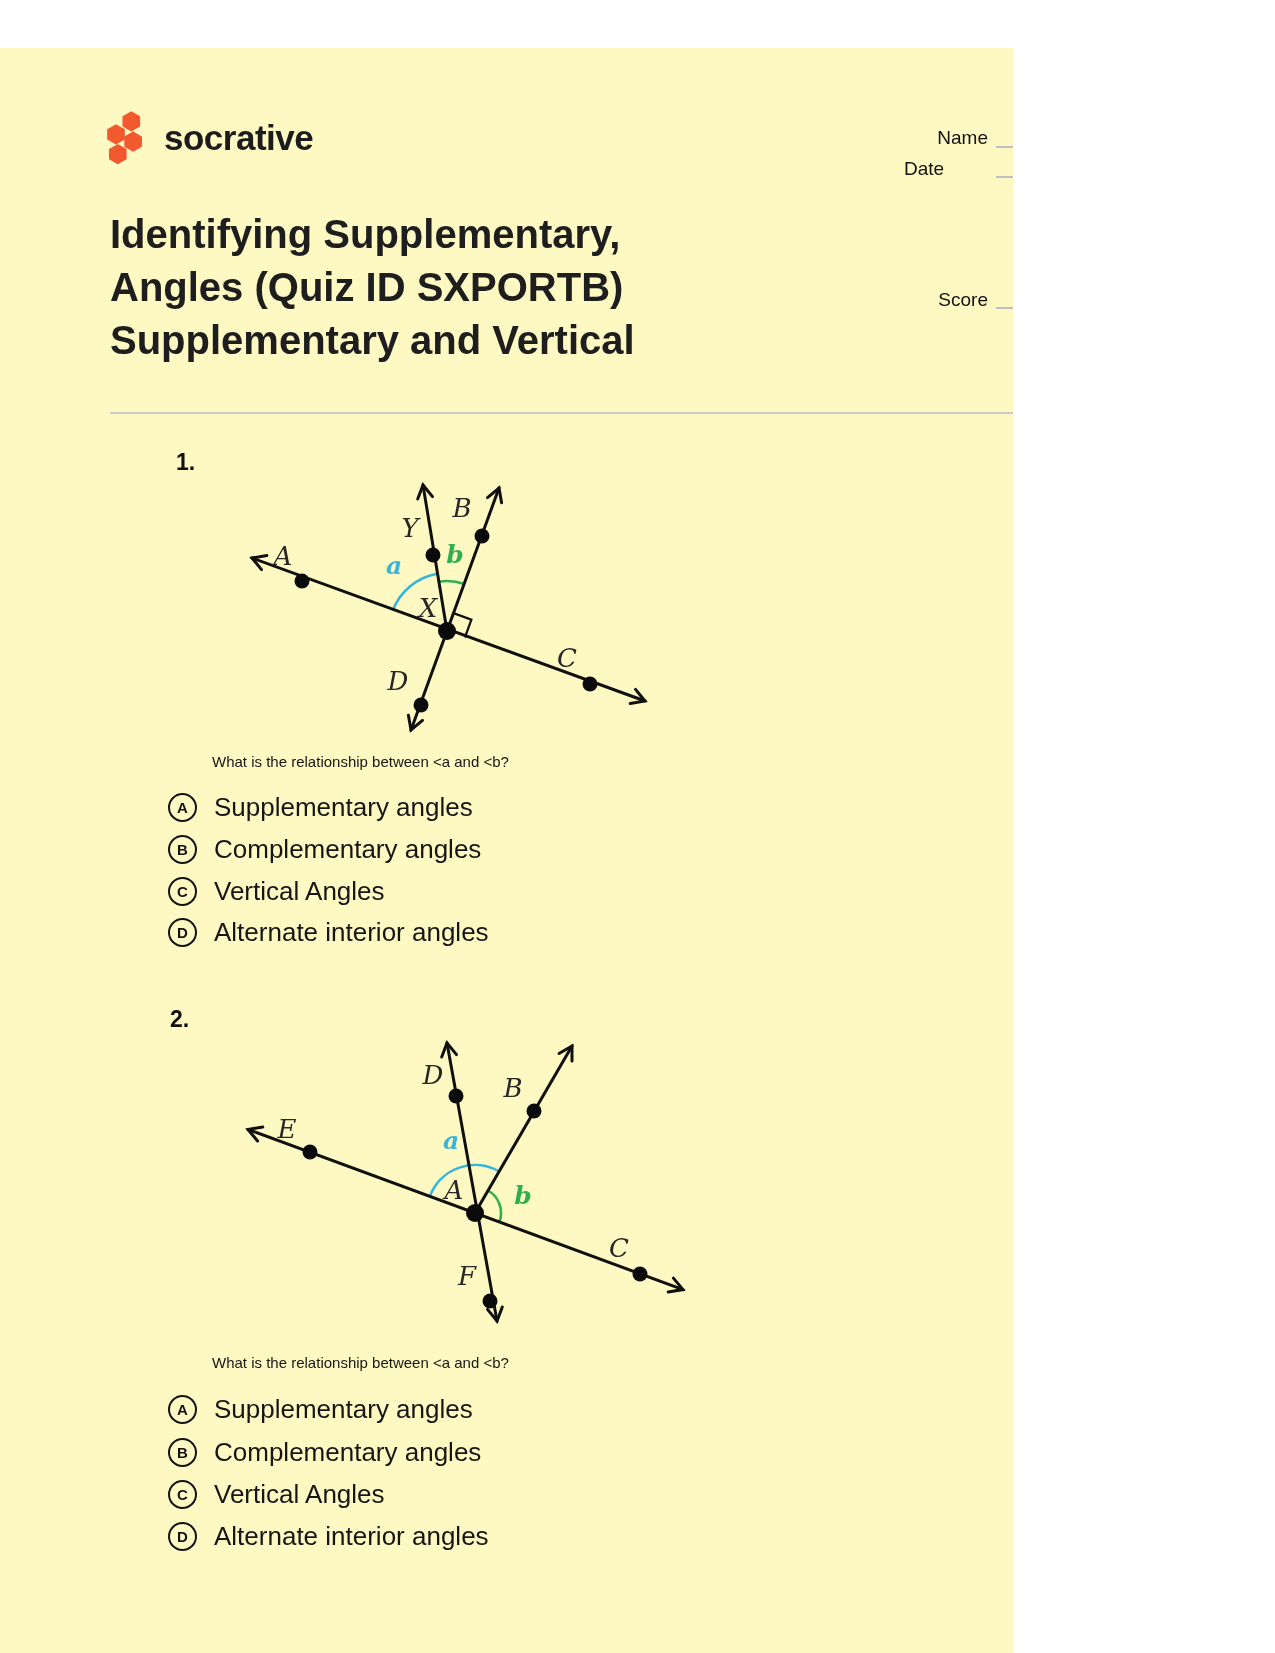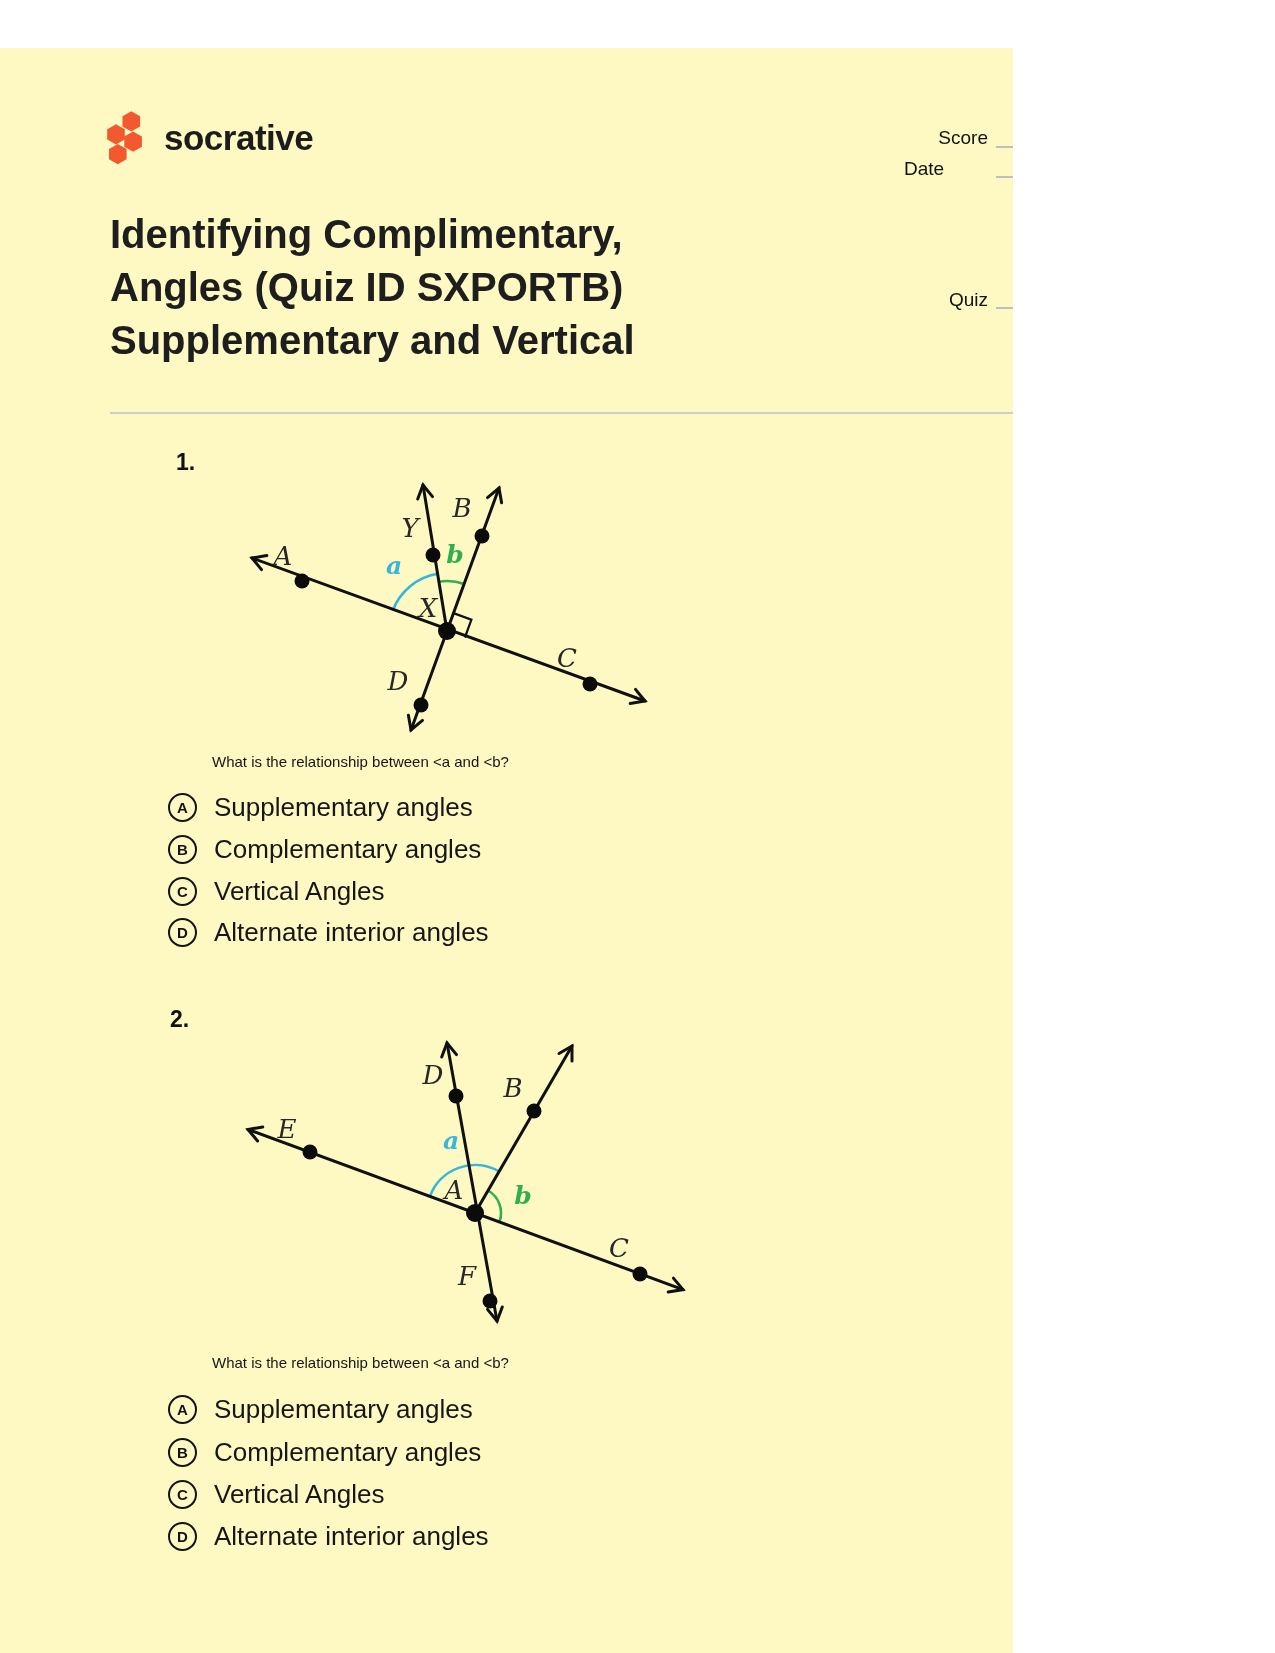--- a/index.html
+++ b/index.html
@@ -45,29 +45,29 @@
       <g fill="#F2592E">
         <polygon points="37,2.7 46.8,8.35 46.8,19.65 37,25.3 27.2,19.65 27.2,8.35"></polygon>
         <polygon points="20,17.2 29.8,22.85 29.8,34.15 20,39.8 10.2,34.15 10.2,22.85"></polygon>
         <polygon points="39,25.2 48.8,30.85 48.8,42.15 39,47.8 29.2,42.15 29.2,30.85"></polygon>
         <polygon points="22,39.2 31.8,44.85 31.8,56.15 22,61.8 12.2,56.15 12.2,44.85"></polygon>
       </g>
     </svg>
     <div class="wordmark">socrative</div>
   </div>
 
-  <div class="hfield-label" style="left:860px; top:79px;">Score</div>
+  <div class="hfield-label" style="left:860px; top:79px;">Name</div>
   <div class="hfield-line" style="left:996px; top:98px;"></div>
   <div class="hfield-label" style="left:860px; top:110px;text-align:center;">Date</div>
   <div class="hfield-line" style="left:996px; top:128px;"></div>
-  <div class="hfield-label" style="left:860px; top:241px;">Quiz</div>
+  <div class="hfield-label" style="left:860px; top:241px;">Score</div>
   <div class="hfield-line" style="left:996px; top:259px;"></div>
 
   <div class="title">
-    <div>Identifying Complimentary,</div>
+    <div>Identifying Supplementary,</div>
     <div>Angles (Quiz ID SXPORTB)</div>
     <div>Supplementary and Vertical</div>
   </div>
 
   <div class="divider"></div>
 
   <div class="qnum" style="left:176px; top:401px;">1.</div>
 
   <svg class="diagram" style="left:230px; top:395px;" width="430" height="300" viewBox="0 0 430 300">
 

